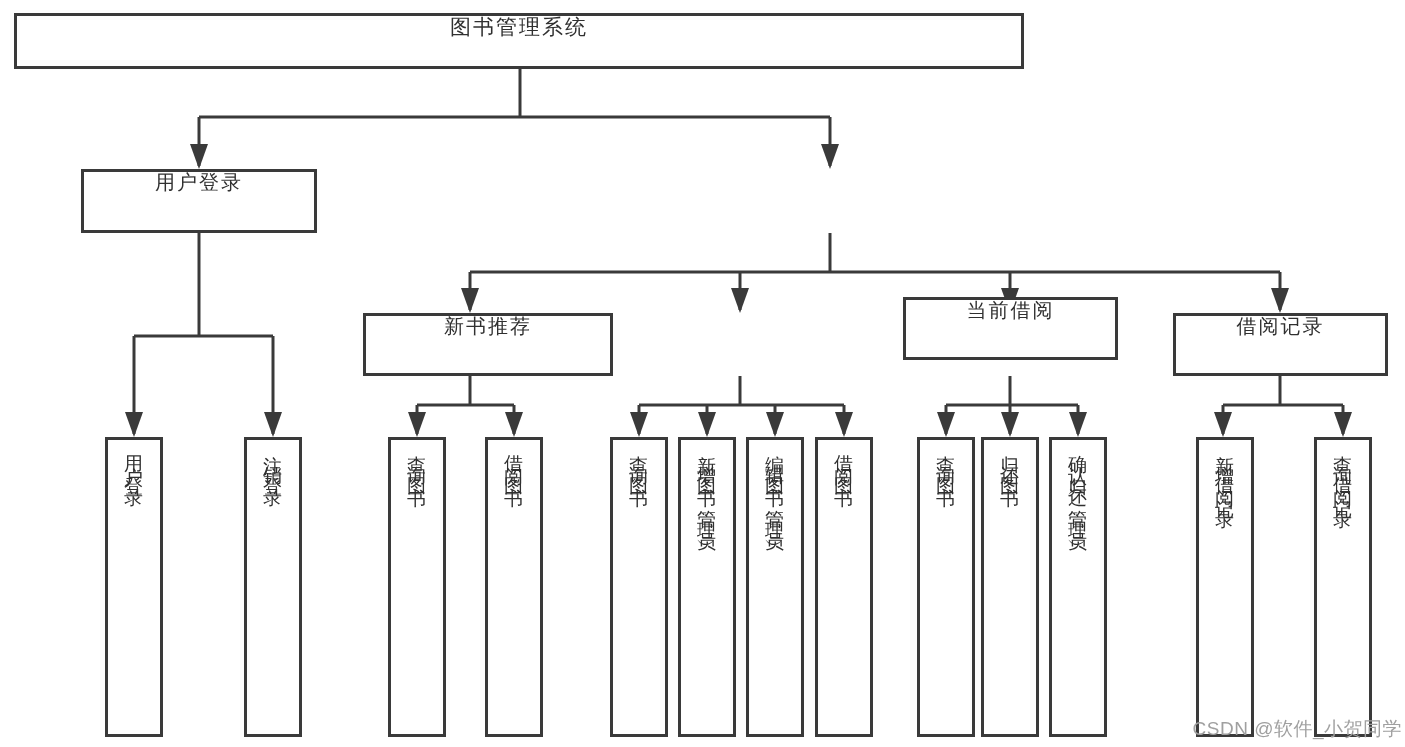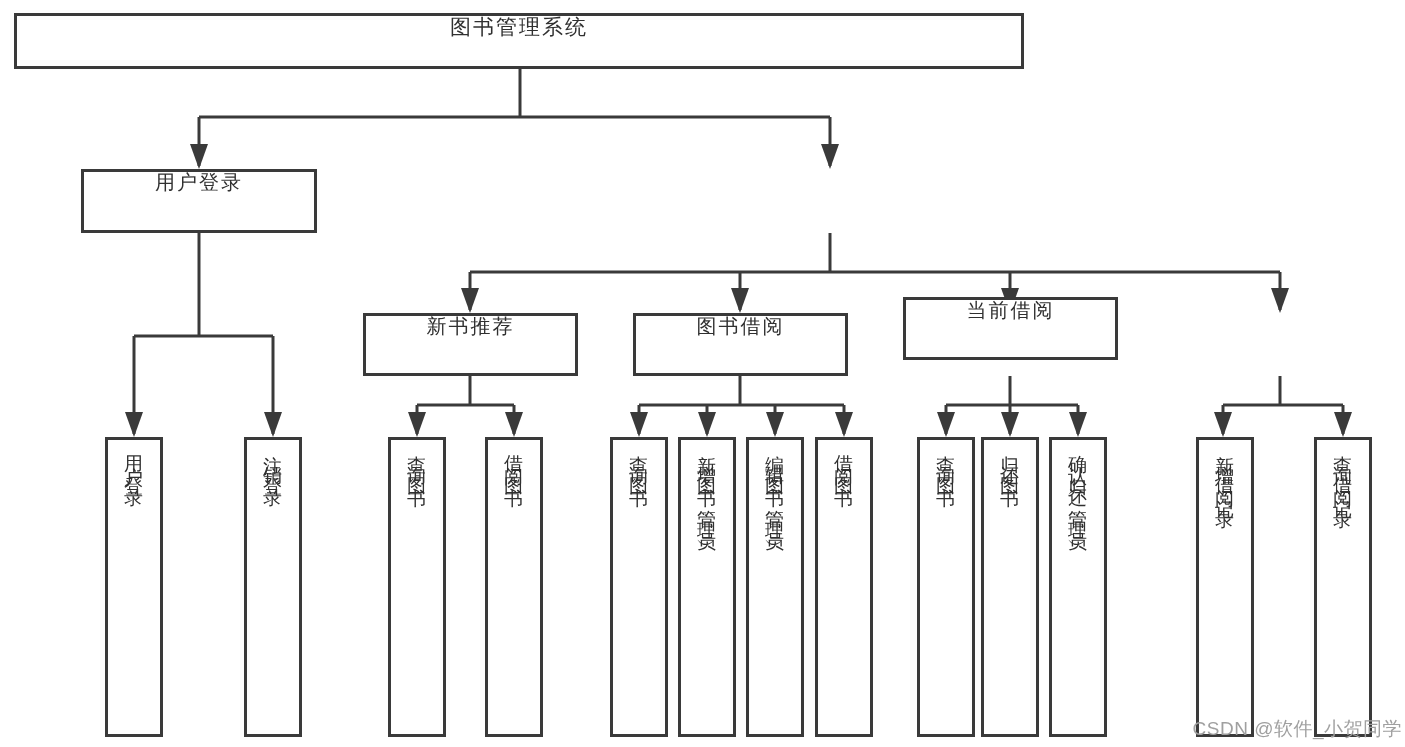--- a/index.html
+++ b/index.html
@@ -130,28 +130,28 @@
   </svg>
 
   <div class="node hbox root-box" style="left:14px;top:13px;width:1010px;height:56px">
     <span>图书管理系统</span>
   </div>
 
   <div class="node hbox" style="left:81px;top:169px;width:236px;height:64px">
     <span>用户登录</span>
   </div>
 
-  <div class="node hbox" style="left:363px;top:313px;width:215px;height:63px">
+  <div class="node hbox" style="left:363px;top:313px;width:250px;height:63px">
     <span>新书推荐</span>
-  </div>
-  <div class="node hbox" style="left:633px;top:313px;width:215px;height:63px">
-    <span>图书借阅</span>
   </div>
   <div class="node hbox" style="left:903px;top:297px;width:215px;height:63px">
     <span>当前借阅</span>
+  </div>
+  <div class="node hbox" style="left:1173px;top:313px;width:215px;height:63px">
+    <span>借阅记录</span>
   </div>
 
   <div class="node vbox" style="left:105px;top:437px;width:58px;height:300px">
     <span>用户登录</span>
   </div>
   <div class="node vbox" style="left:244px;top:437px;width:58px;height:300px">
     <span>注销登录</span>
   </div>
 
   <div class="node vbox" style="left:388px;top:437px;width:58px;height:300px">

